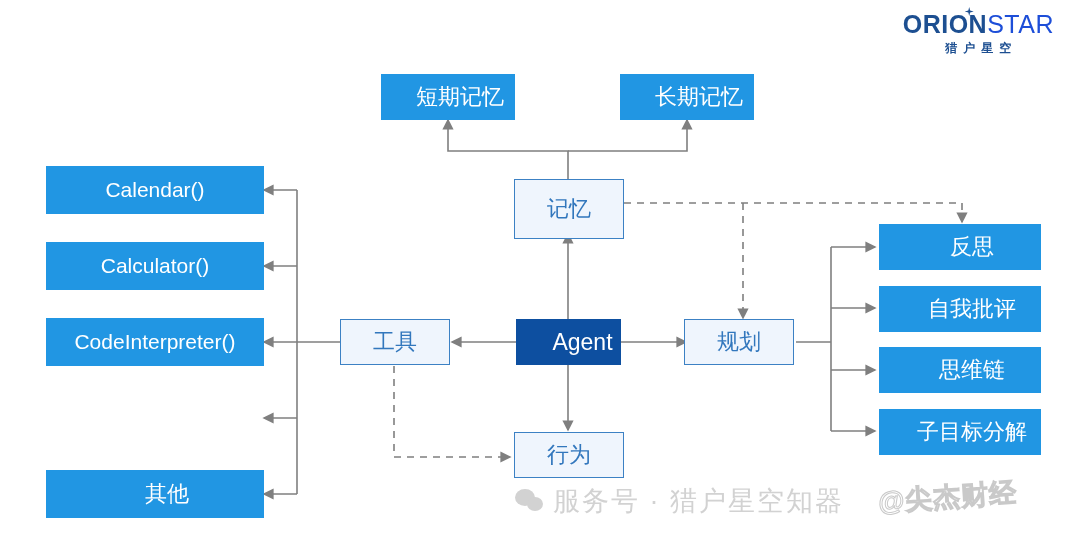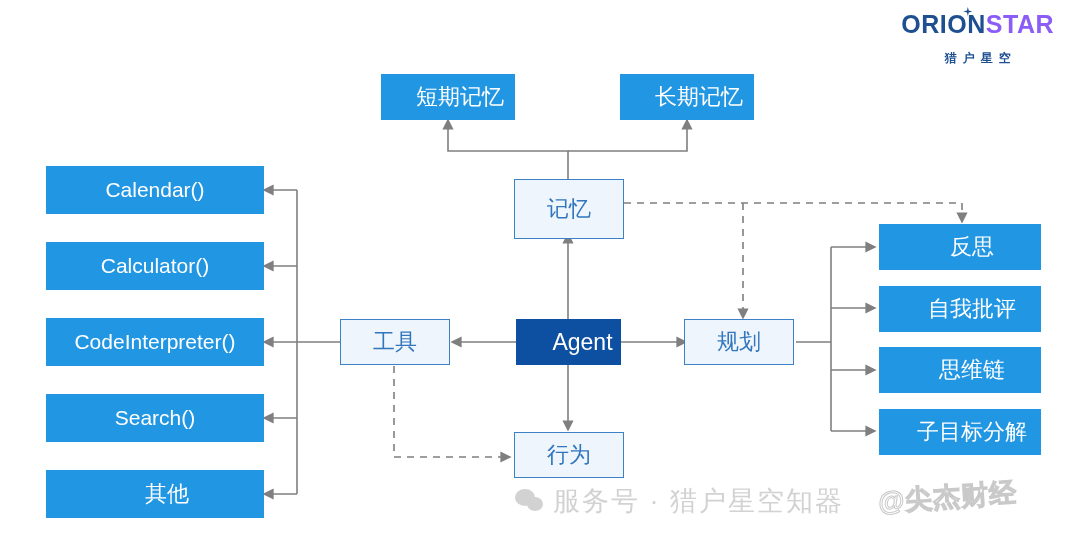--- a/index.html
+++ b/index.html
@@ -30,25 +30,25 @@
   .logo-word {
     font-size: 25px;
     letter-spacing: 0.5px;
     white-space: nowrap;
   }
   .logo-orion {
     font-weight: bold;
     color: #1d4f91;
   }
   .logo-star {
-    font-weight: bold;
-    color: #8b5cf6;
+    font-weight: normal;
+    color: #1d4ed8;
   }
   .logo-cn {
-    margin-top: 15px;
+    margin-top: 5px;
     font-size: 12px;
     letter-spacing: 6px;
     color: #1d4f91;
     font-weight: bold;
     text-indent: 6px;
   }
   .logo-spark {
     position: absolute;
     left: 62px;
     top: -5px;
@@ -212,23 +212,20 @@
 
   <div class="node node-solid" style="left:46px; top:166px; width:218px; height:48px;">
     <span>Calendar()</span>
   </div>
   <div class="node node-solid" style="left:46px; top:242px; width:218px; height:48px;">
     <span>Calculator()</span>
   </div>
   <div class="node node-solid" style="left:46px; top:318px; width:218px; height:48px;">
     <span>CodeInterpreter()</span>
   </div>
-  <div class="node node-solid" style="left:46px; top:394px; width:218px; height:48px;">
-    <span>Search()</span>
-  </div>
   <div class="node node-solid cn" style="left:46px; top:470px; width:218px; height:48px;">
     <span>其他</span>
   </div>
 
   <div class="node node-light" style="left:514px; top:179px; width:110px; height:60px;">
     <span>记忆</span>
   </div>
   <div class="node node-light" style="left:340px; top:319px; width:110px; height:46px;">
     <span>工具</span>
   </div>

